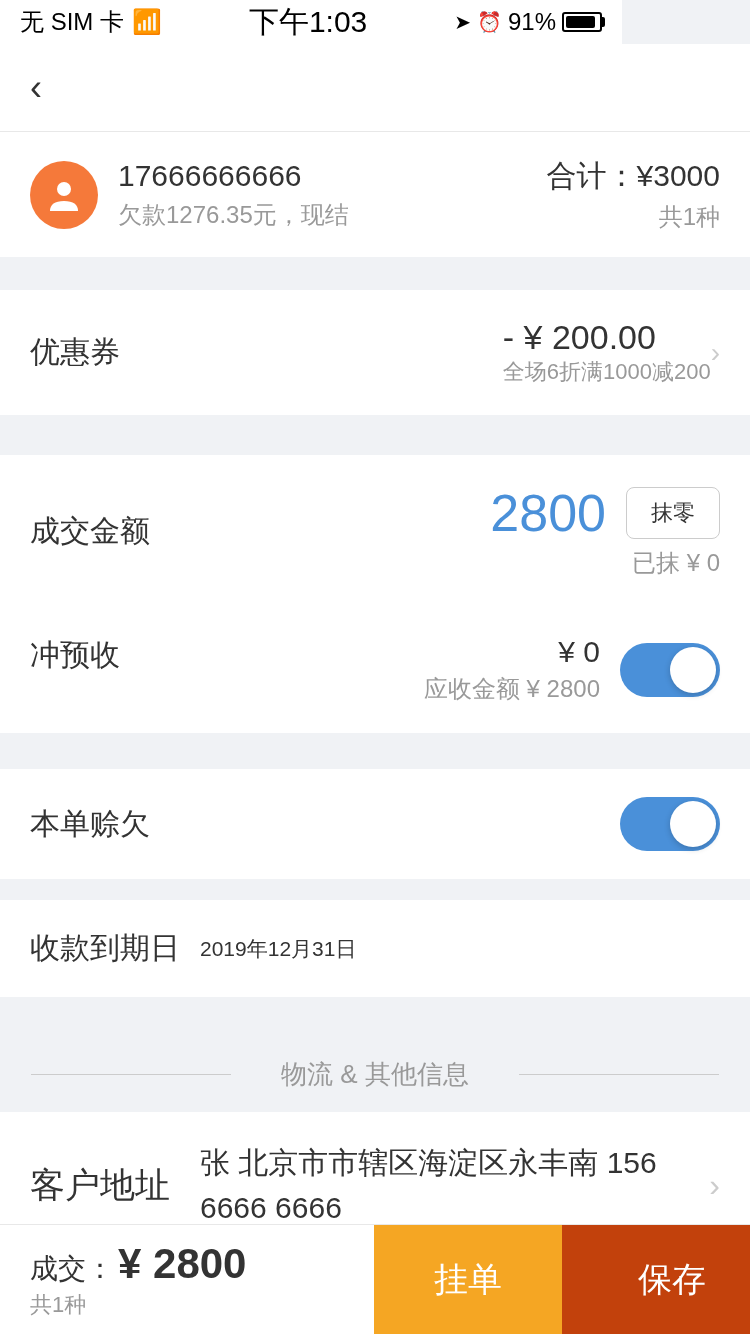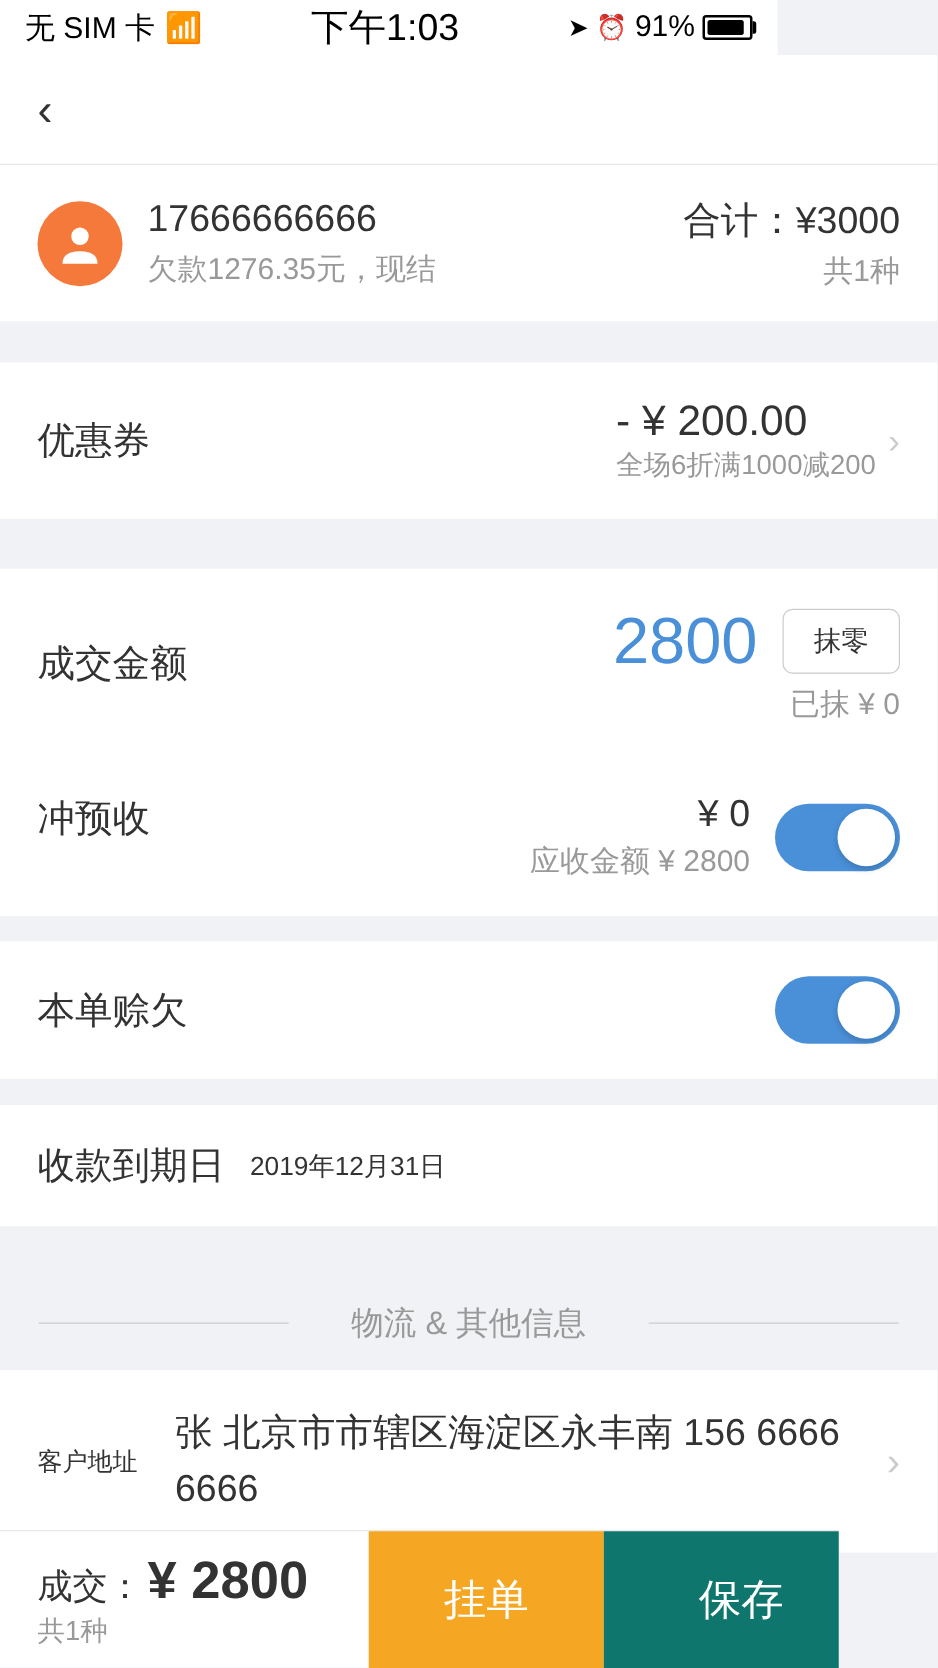--- a/index.html
+++ b/index.html
@@ -96,35 +96,35 @@
     
     .coupon-row {
       background: #fff;
       padding: 28px 30px;
       display: flex;
       align-items: center;
       justify-content: space-between;
       margin-bottom: 20px;
     }
     .coupon-label { font-size: 30px; color: #333; }
-    .coupon-right { display: flex; align-items: center; gap: 10px; }
+    .coupon-right { display: flex; align-items: center; }
     .coupon-discount { font-size: 34px; color: #333; font-weight: 500; }
     .coupon-desc { font-size: 22px; color: #999; text-align: right; }
     .chevron-icon { color: #ccc; font-size: 28px; }
 
     
     .section-sep {
       height: 20px;
       background: #f0f2f5;
     }
 
     
     .form-section {
       background: #fff;
-      margin-bottom: 0;
+      margin-bottom: 16px;
     }
     .form-label { font-size: 30px; color: #333; }
 
     
     .deal-amount-row {
       display: flex;
       align-items: center;
       justify-content: space-between;
       padding: 28px 30px;
       background: #fff;
@@ -220,29 +220,29 @@
     .logistics-title { font-size: 26px; color: #999; }
 
     
     .address-row {
       display: flex;
       align-items: center;
       justify-content: space-between;
       padding: 28px 30px;
       background: #fff;
     }
-    .address-label { font-size: 20px; color: #333; flex-shrink: 0; margin-right: 30px; }
+    .address-label { font-size: 35px; color: #333; flex-shrink: 0; margin-right: 30px; }
     .address-value { font-size: 30px; color: #333; flex: 1; line-height: 1.5; }
 
     
     .bottom-bar {
       position: fixed;
       bottom: 0;
       left: 0;
-      width: 671px;
+      width: 750px;
       height: 110px;
       background: #fff;
       display: flex;
       align-items: center;
       border-top: 1px solid #e8e8e8;
     }
     .bottom-left {
       flex: 1;
       padding: 0 30px;
     }
@@ -258,21 +258,21 @@
       justify-content: center;
       font-size: 34px;
       color: #fff;
       font-weight: 500;
       cursor: pointer;
       flex-shrink: 0;
     }
     .btn-save {
       width: 188px;
       height: 110px;
-      background: #0f766e;
+      background: #c2410c;
       display: flex;
       align-items: center;
       justify-content: center;
       font-size: 34px;
       color: #fff;
       font-weight: 500;
       cursor: pointer;
       flex-shrink: 0;
       padding-left: 32px;
     }

